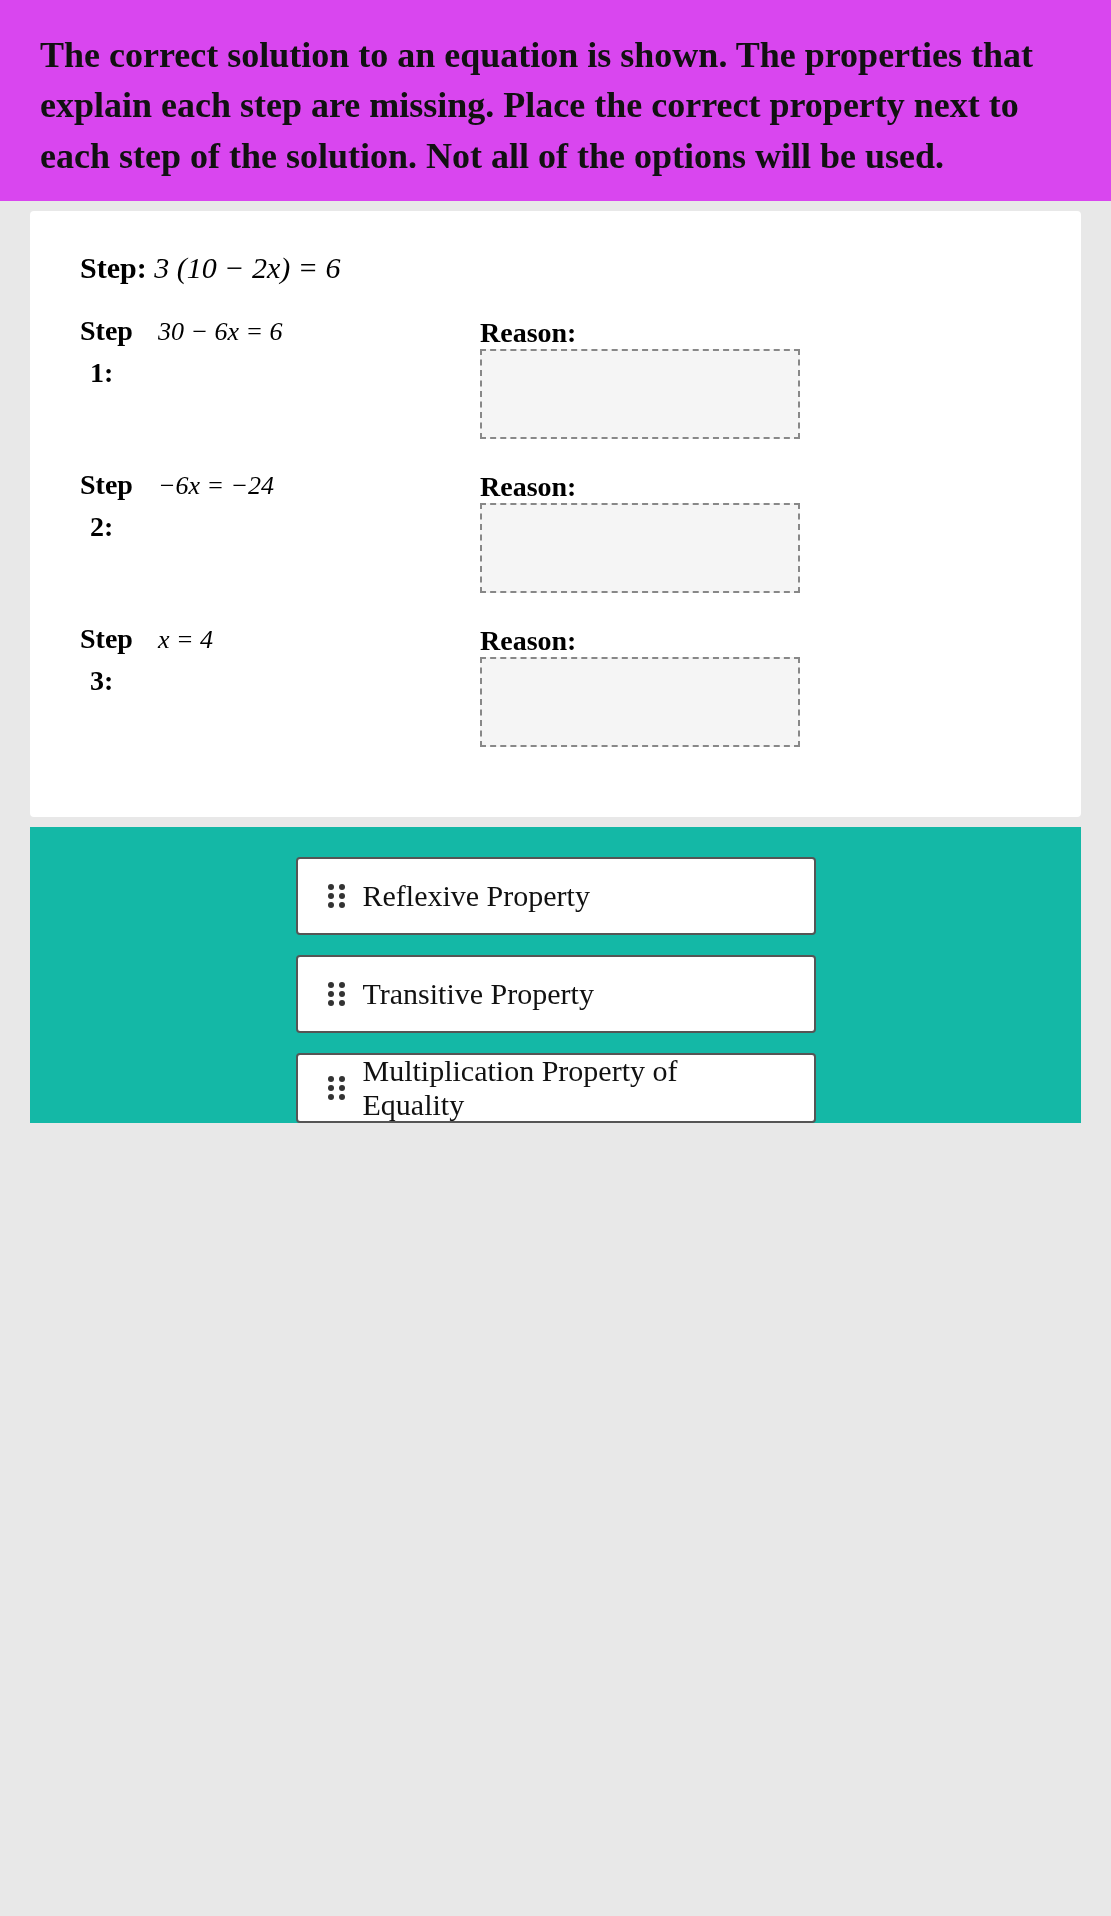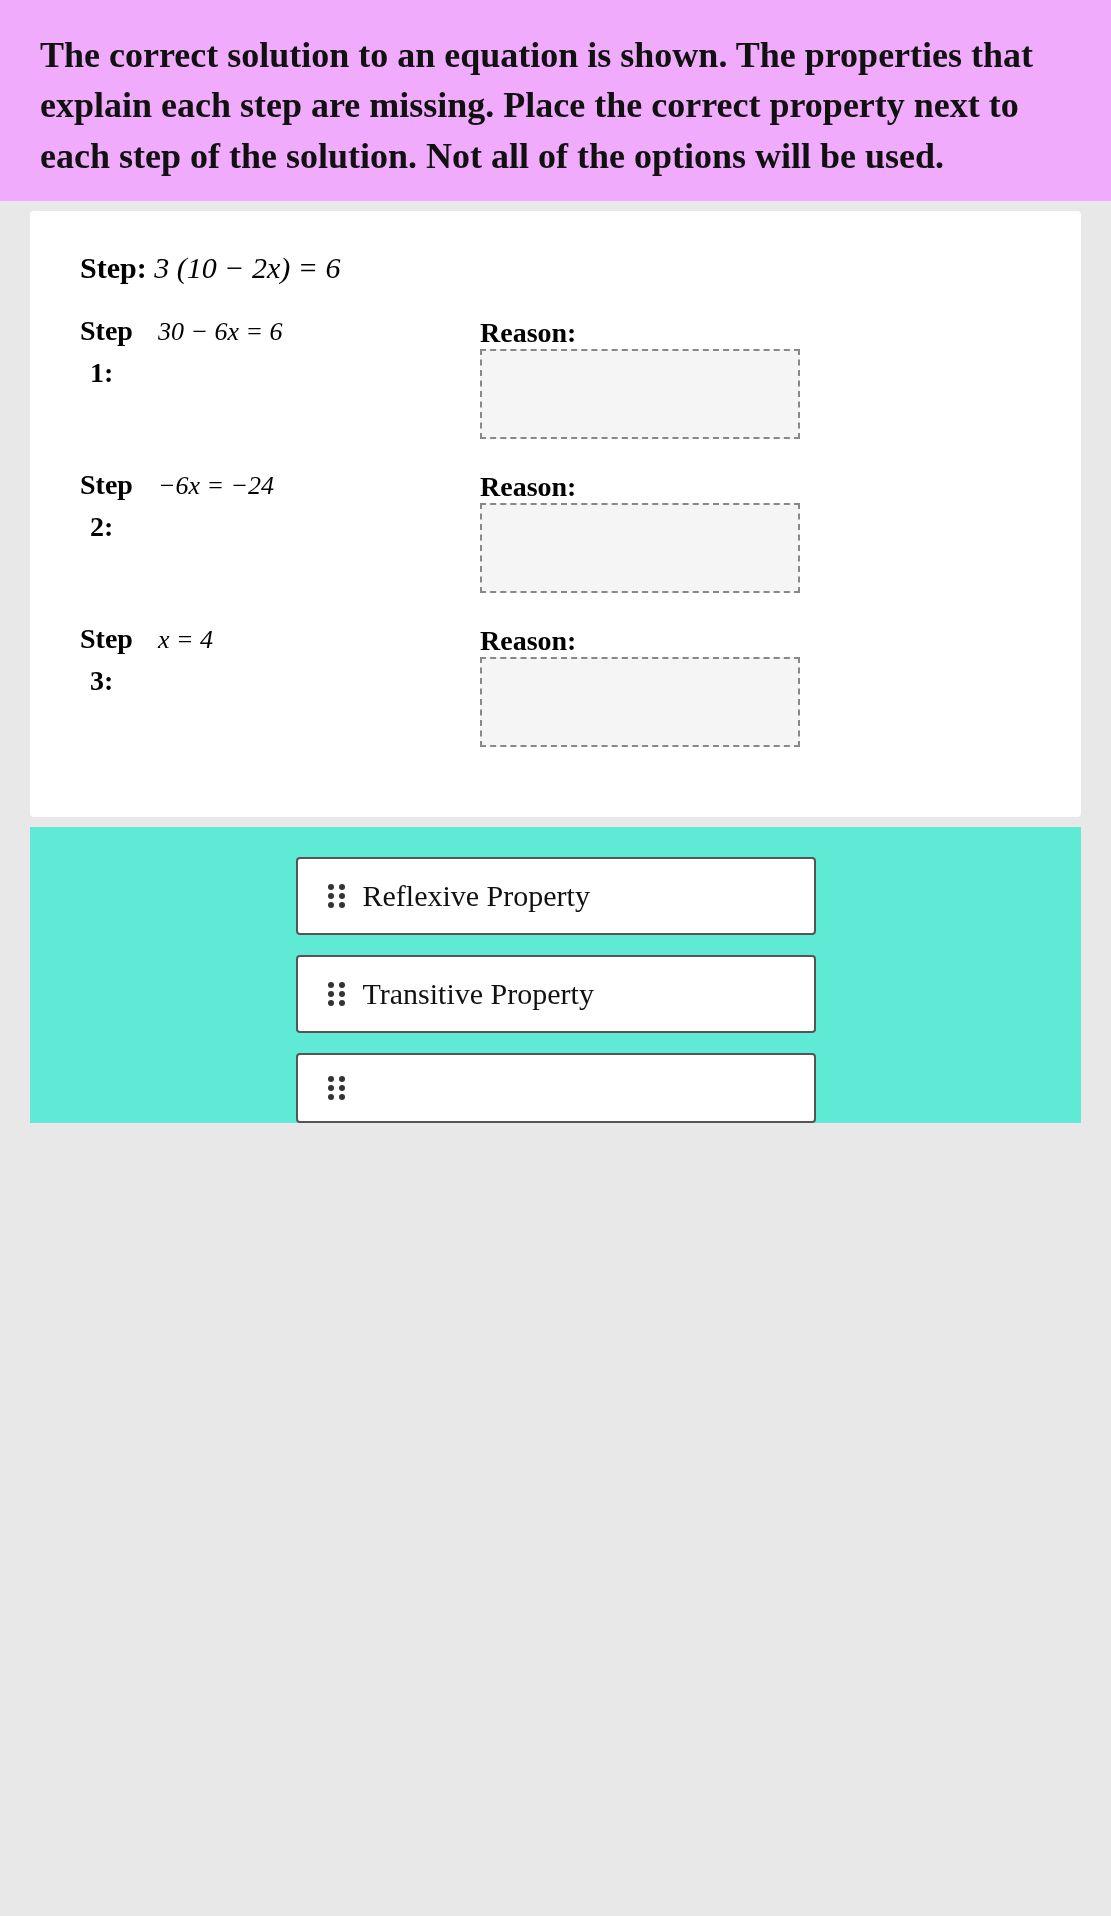--- a/index.html
+++ b/index.html
@@ -12,21 +12,21 @@
       overflow-x: hidden;
     }
 
     .page-container {
       width: 1111px;
       background: #e8e8e8;
       padding: 0;
     }
 
     .instructions {
-      background: #f0abfc;
+      background: #d946ef;
       padding: 30px 40px 20px 40px;
       font-size: 36px;
       font-weight: bold;
       line-height: 1.4;
       color: #111;
     }
 
     .main-content {
       background: #ffffff;
       margin: 10px 30px;
@@ -97,21 +97,21 @@
     }
 
     .reason-col {
       display: flex;
       align-items: flex-start;
       flex-direction: column;
     }
 
     
     .cards-section {
-      background: #5eead4;
+      background: #14b8a6;
       margin: 0 30px;
       padding: 30px 50px 0 50px;
     }
 
     .property-card {
       background: #ffffff;
       border: 2.5px solid #555;
       border-radius: 4px;
       padding: 20px 30px;
       margin-bottom: 20px;
@@ -293,17 +293,18 @@
           </span>
         <span class="dot-row">
             <span class="dot"></span>
             <span class="dot"></span>
           </span>
         <span class="dot-row">
             <span class="dot"></span>
             <span class="dot"></span>
           </span>
       </span>
+      <span class="card-label">Multiplication Property of Equality</span>
     </div>
 
   </div>
 
 </div>
 
 </body></html>

